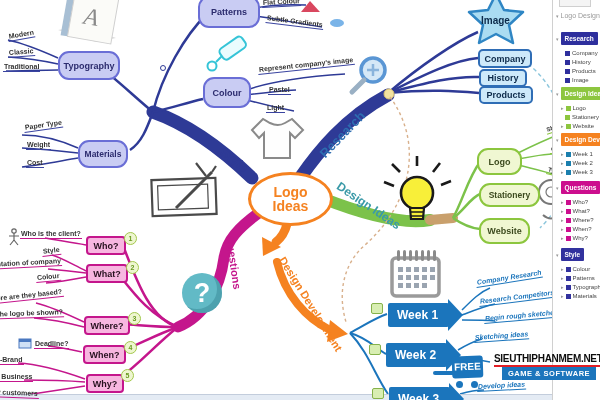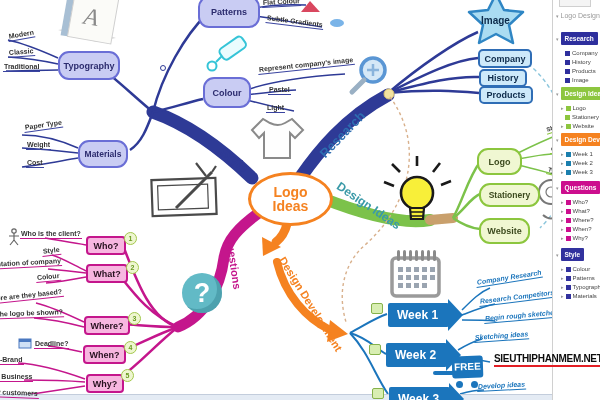--- a/index.html
+++ b/index.html
@@ -431,14 +431,15 @@
         <span class="kid">Materials</span>
       </div>
 </div>
 
 <div class="wm free">FREE</div>
 <div class="wm speed" style="left:424px;top:361px;width:26px;"></div>
 <div class="wm speed" style="left:433px;top:371px;width:22px;"></div>
 <div class="wheel" style="left:456px;top:381px;"></div>
 <div class="wheel" style="left:471px;top:381px;"></div>
 <div class="wm site">SIEUTHIPHANMEM.NET</div>
+<div class="wm tagline">GAME &amp; SOFTWARE</div>
 
 </div>
 
 </body></html>

